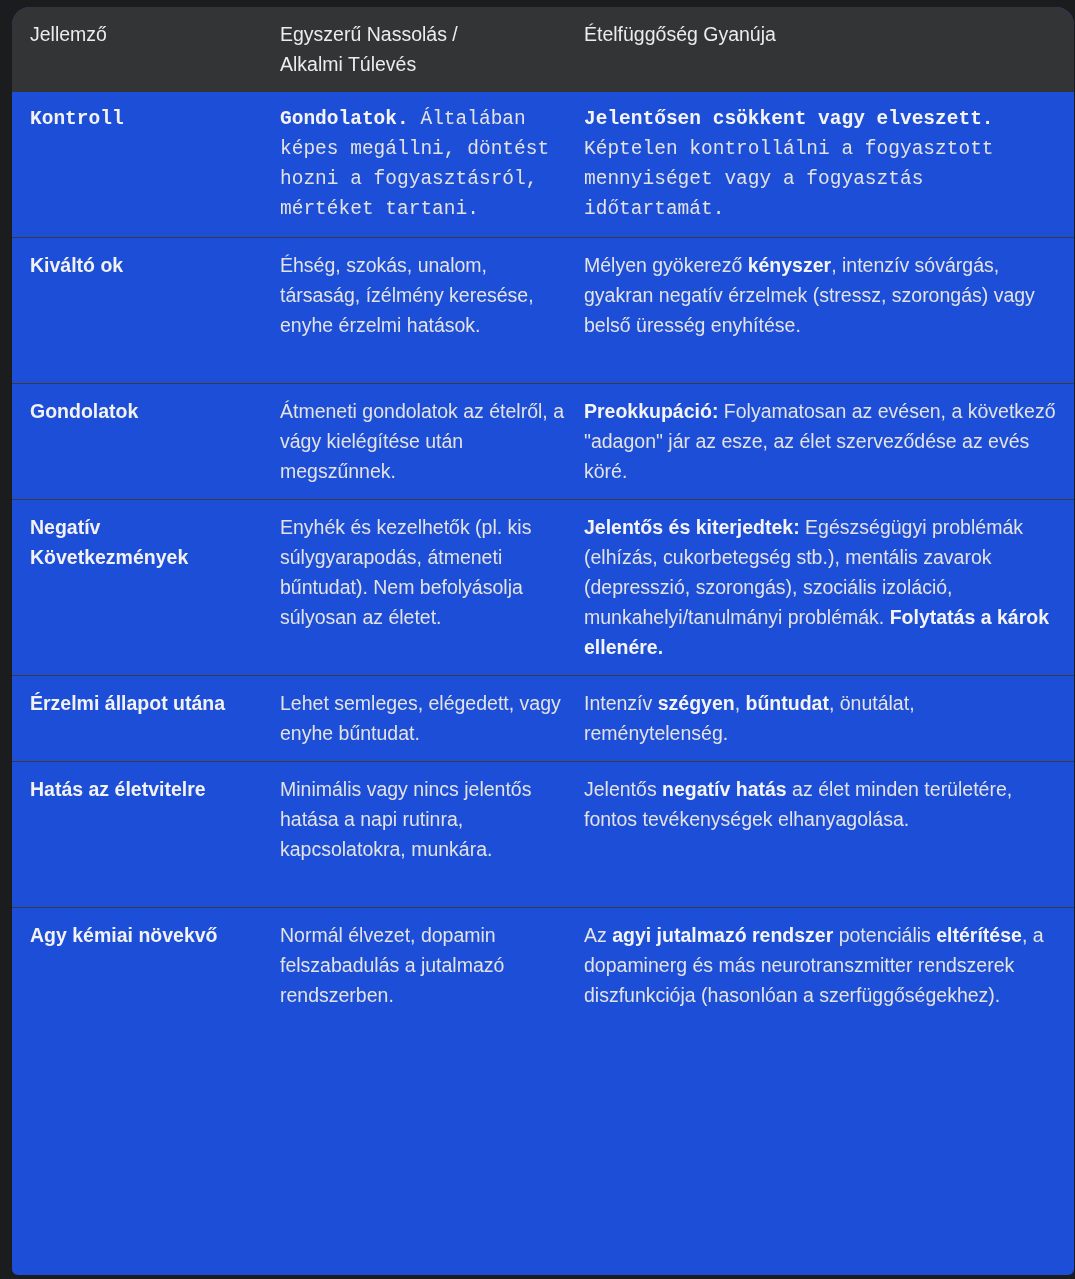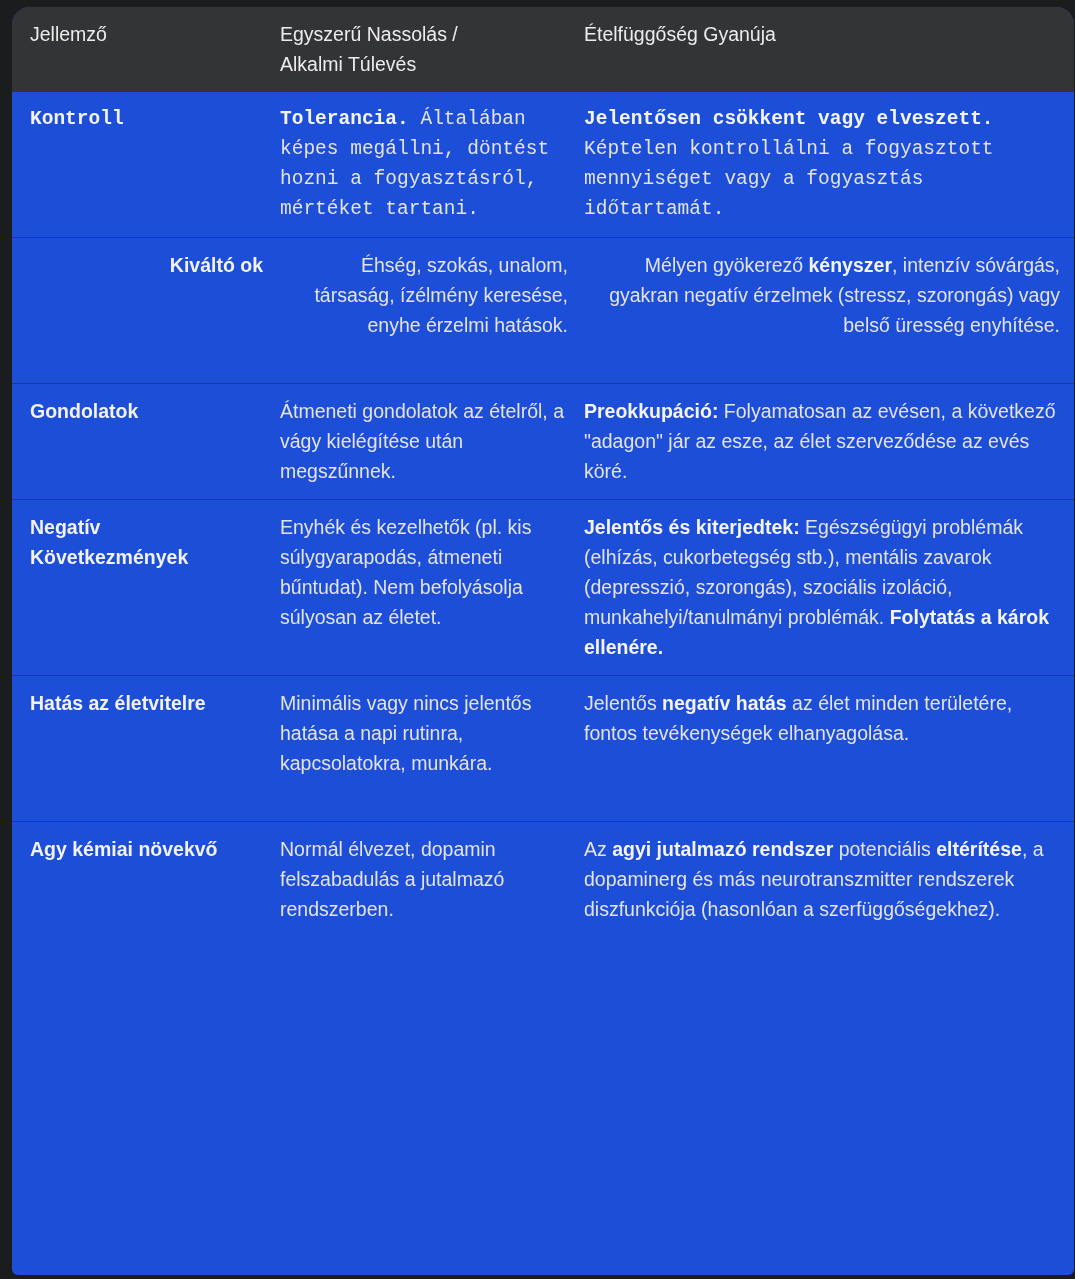--- a/index.html
+++ b/index.html
@@ -51,21 +51,21 @@
       vertical-align: top;
       padding: 12px 10px 13px 18px;
       border-top: 1px solid #3a3a3d;
     }
     tbody tr:first-child td { border-top: none; font-family: Liberation Mono, monospace; }
     td.c2 { padding-left: 7px; }
     td.c3 { padding-left: 6px; padding-right: 14px; }
     td.c1 { font-weight: bold; color: #f2f2f2; }
     b { font-weight: bold; color: #f4f4f4; }
     .rh-1 td { height: 120px; }
-    .rh-2 td { height: 120px; text-align: right; }
+    .rh-2 td { height: 120px; }
     .rh-3 td { height: 90px; }
     .rh-4 td { height: 90px; }
     .rh-5 td { height: 150px; }
     .rh-6 td { height: 60px; }
     .rh-7 td { height: 120px; }
     .rh-8 td { height: 90px; }
     .rh-9 td { height: 120px; }
   </style>
 </head>
 <body>
@@ -80,38 +80,43 @@
     <thead>
       <tr>
         <th>Jellemző</th>
         <th class="h2"><span>Egyszerű Nassolás /</span><br><span>Alkalmi Túlevés</span></th>
         <th class="h3">Ételfüggőség Gyanúja</th>
       </tr>
     </thead>
     <tbody id="tbody">
         <tr class="rh-1">
     <td class="c1"><span>Kontroll</span></td>
-    <td class="c2"><b>Tolerancia.</b><span> Általában képes megállni, döntést hozni a fogyasztásról, mértéket tartani.</span></td>
+    <td class="c2"><b>Gondolatok.</b><span> Általában képes megállni, döntést hozni a fogyasztásról, mértéket tartani.</span></td>
     <td class="c3"><b>Jelentősen csökkent vagy elveszett.</b><span> Képtelen kontrollálni a fogyasztott mennyiséget vagy a fogyasztás időtartamát.</span></td>
   </tr>
         <tr class="rh-2">
     <td class="c1"><span>Kiváltó ok</span></td>
     <td class="c2"><span>Éhség, szokás, unalom, társaság, ízélmény keresése, enyhe érzelmi hatások.</span></td>
     <td class="c3"><span>Mélyen gyökerező </span><b>kényszer</b><span>, intenzív sóvárgás, gyakran negatív érzelmek (stressz, szorongás) vagy belső üresség enyhítése.</span></td>
   </tr>
         <tr class="rh-4">
     <td class="c1"><span>Gondolatok</span></td>
     <td class="c2"><span>Átmeneti gondolatok az ételről, a vágy kielégítése után megszűnnek.</span></td>
     <td class="c3"><b>Preokkupáció:</b><span> Folyamatosan az evésen, a következő "adagon" jár az esze, az élet szerveződése az evés köré.</span></td>
   </tr>
         <tr class="rh-5">
     <td class="c1"><span>Negatív Következmények</span></td>
     <td class="c2"><span>Enyhék és kezelhetők (pl. kis súlygyarapodás, átmeneti bűntudat). Nem befolyásolja súlyosan az életet.</span></td>
     <td class="c3"><b>Jelentős és kiterjedtek:</b><span> Egészségügyi problémák (elhízás, cukorbetegség stb.), mentális zavarok (depresszió, szorongás), szociális izoláció, munkahelyi/tanulmányi problémák. </span><b>Folytatás a károk ellenére.</b></td>
   </tr>
+        <tr class="rh-6">
+    <td class="c1"><span>Érzelmi állapot utána</span></td>
+    <td class="c2"><span>Lehet semleges, elégedett, vagy enyhe bűntudat.</span></td>
+    <td class="c3"><span>Intenzív </span><b>szégyen</b><span>, </span><b>bűntudat</b><span>, önutálat, reménytelenség.</span></td>
+  </tr>
         <tr class="rh-7">
     <td class="c1"><span>Hatás az életvitelre</span></td>
     <td class="c2"><span>Minimális vagy nincs jelentős hatása a napi rutinra, kapcsolatokra, munkára.</span></td>
     <td class="c3"><span>Jelentős </span><b>negatív hatás</b><span> az élet minden területére, fontos tevékenységek elhanyagolása.</span></td>
   </tr>
         <tr class="rh-9">
     <td class="c1"><span>Agy kémiai növekvő</span></td>
     <td class="c2"><span>Normál élvezet, dopamin felszabadulás a jutalmazó rendszerben.</span></td>
     <td class="c3"><span>Az </span><b>agyi jutalmazó rendszer</b><span> potenciális </span><b>eltérítése</b><span>, a dopaminerg és más neurotranszmitter rendszerek diszfunkciója (hasonlóan a szerfüggőségekhez).</span></td>
   </tr>

